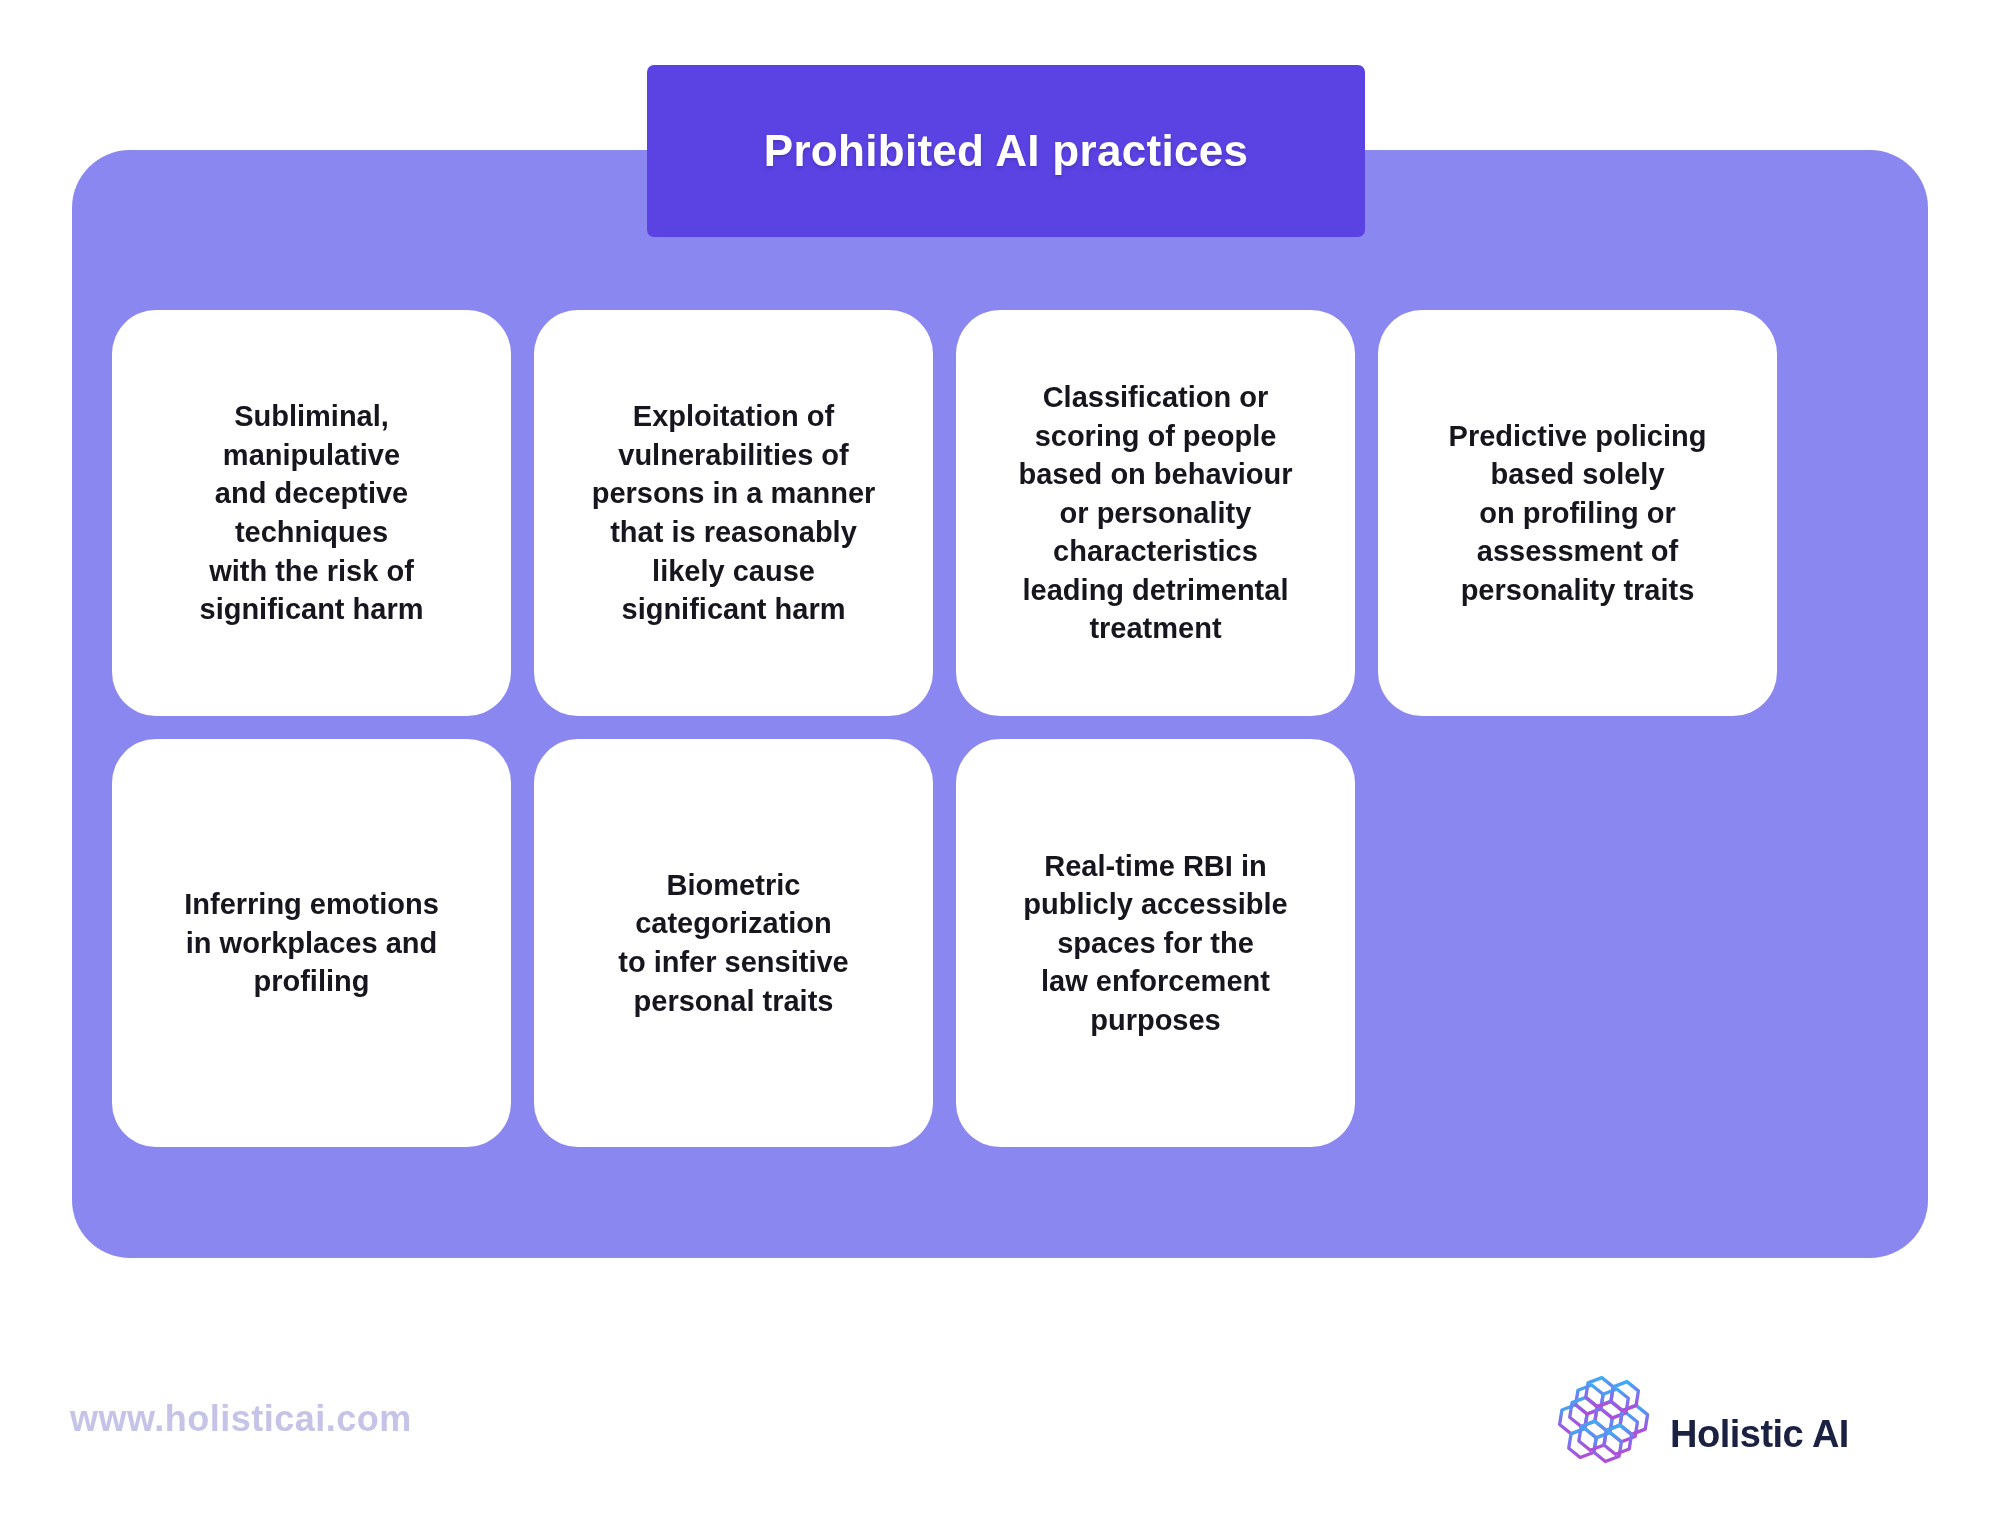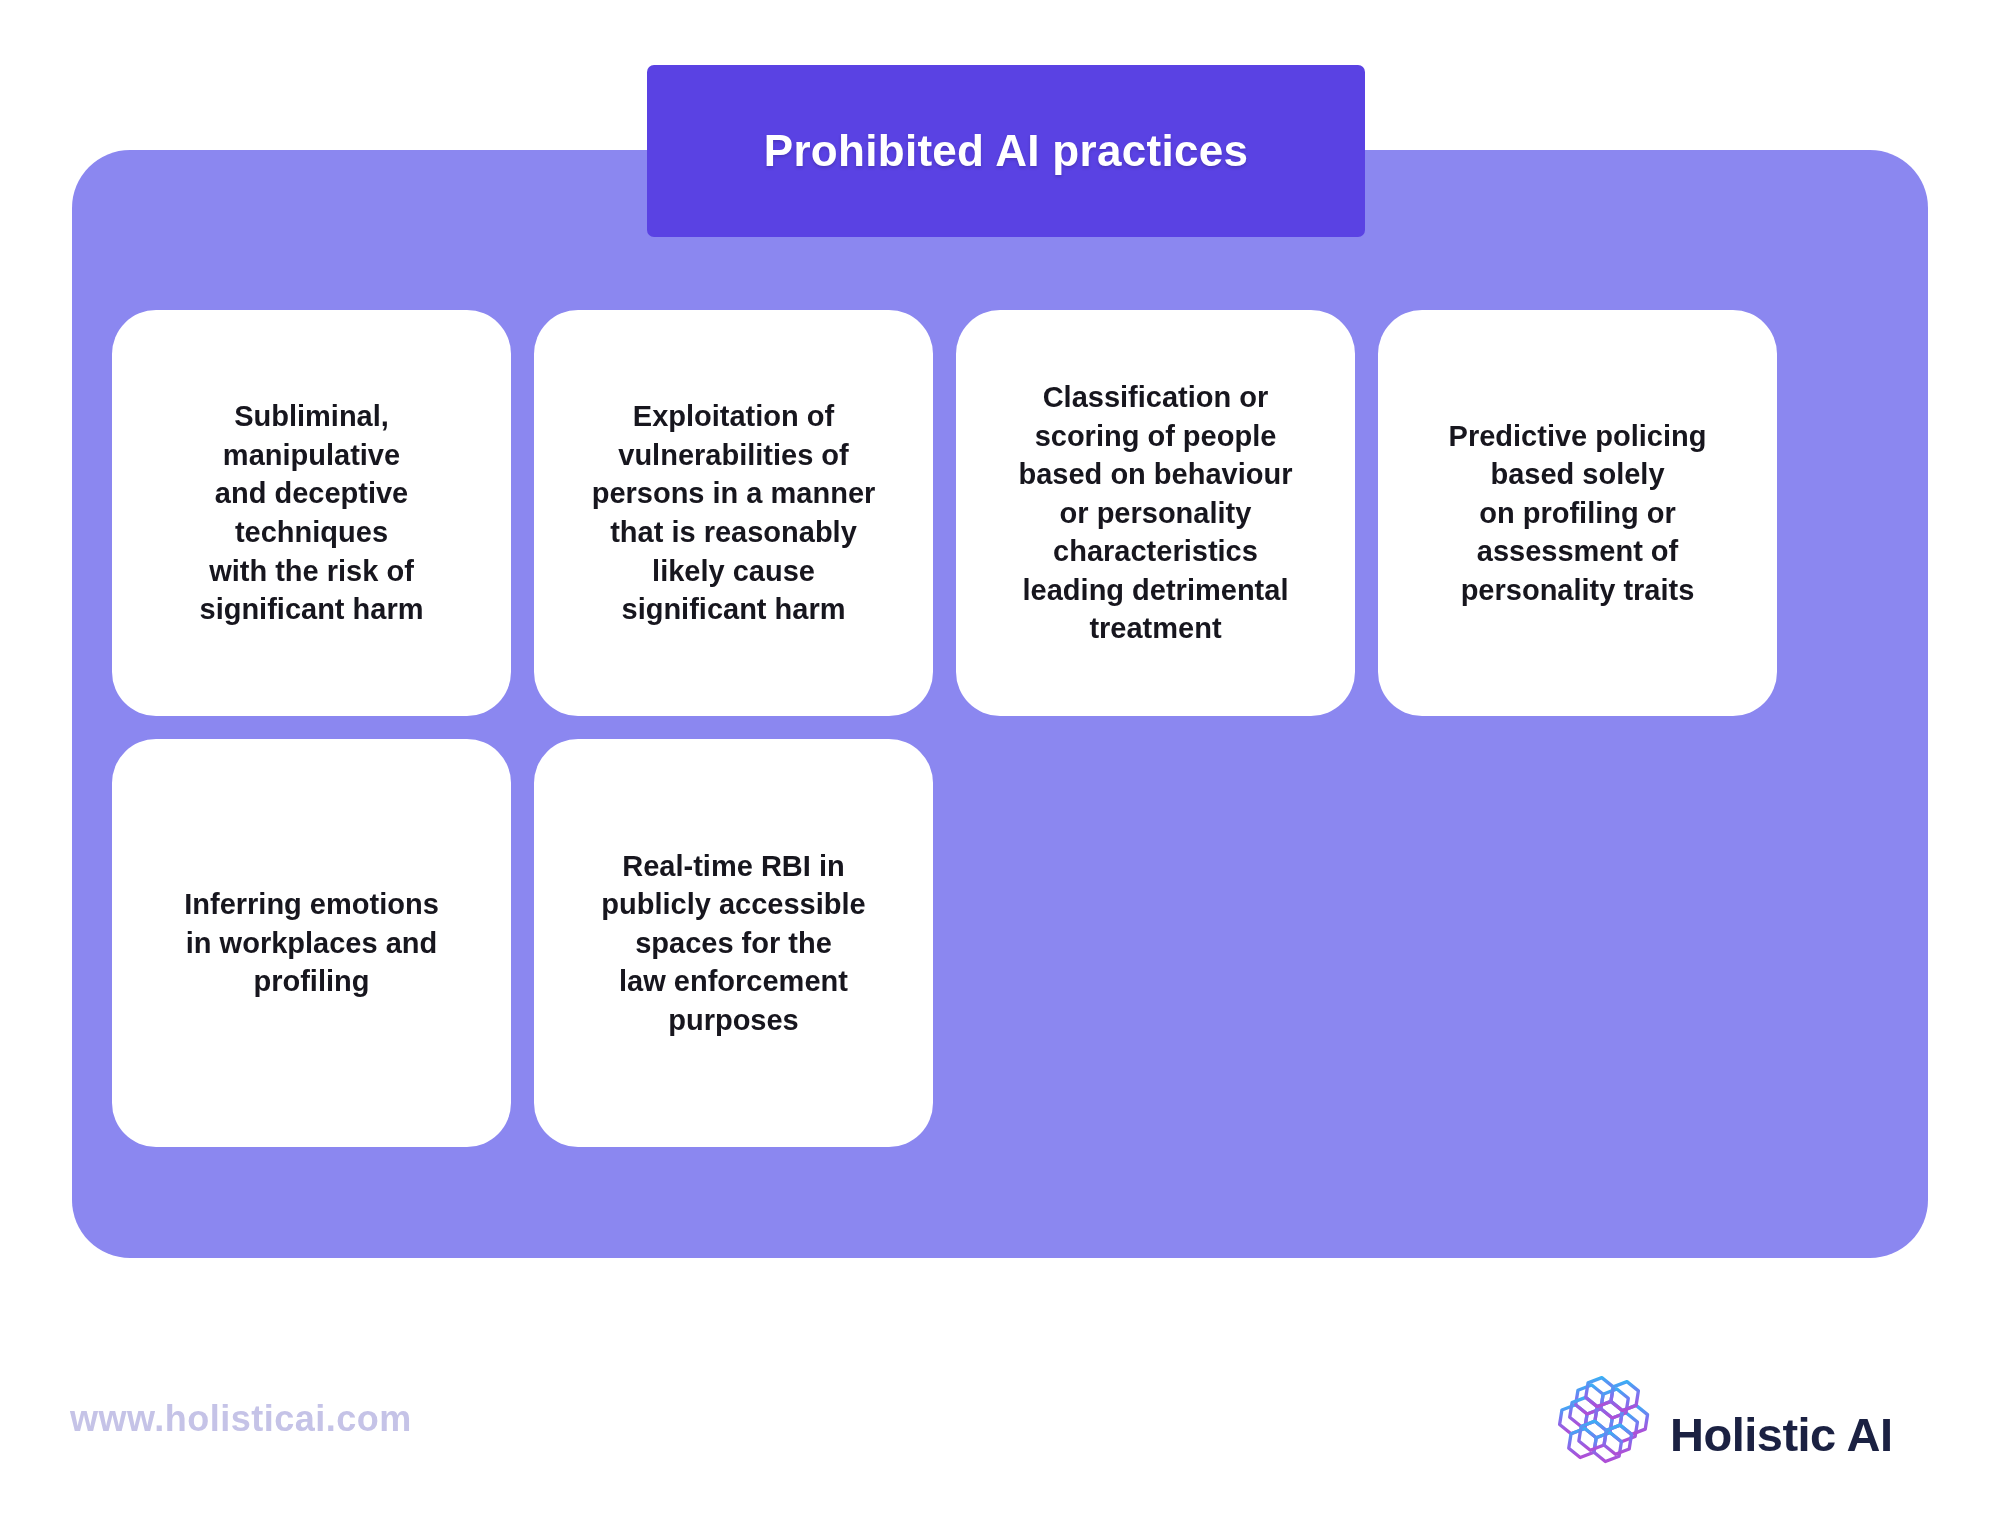--- a/index.html
+++ b/index.html
@@ -73,21 +73,21 @@
   }
   .logo {
     position: absolute;
     left: 1554px; top: 1370px;
     display: flex;
     align-items: center;
   }
   .logo-mark { width: 100px; height: 98px; display: block; }
   .brand-name {
     margin-left: 16px;
-    font-size: 47px;
+    font-size: 38px;
     font-weight: bold;
     color: #1B2142;
     letter-spacing: -0.5px;
     white-space: nowrap;
     margin-top: 31px;
   }
 </style>
 </head>
 <body>
 
@@ -131,20 +131,26 @@
 on profiling or
 assessment of
 personality traits</span>
     </div>
     <div class="card">
       <span class="card-text">Inferring emotions
 in workplaces and
 profiling</span>
     </div>
     <div class="card">
+      <span class="card-text">Biometric
+categorization
+to infer sensitive
+personal traits</span>
+    </div>
+    <div class="card">
       <span class="card-text">Real-time RBI in
 publicly accessible
 spaces for the
 law enforcement
 purposes</span>
     </div>
   </div>
 
   <div class="site-url">www.holisticai.com</div>
 

